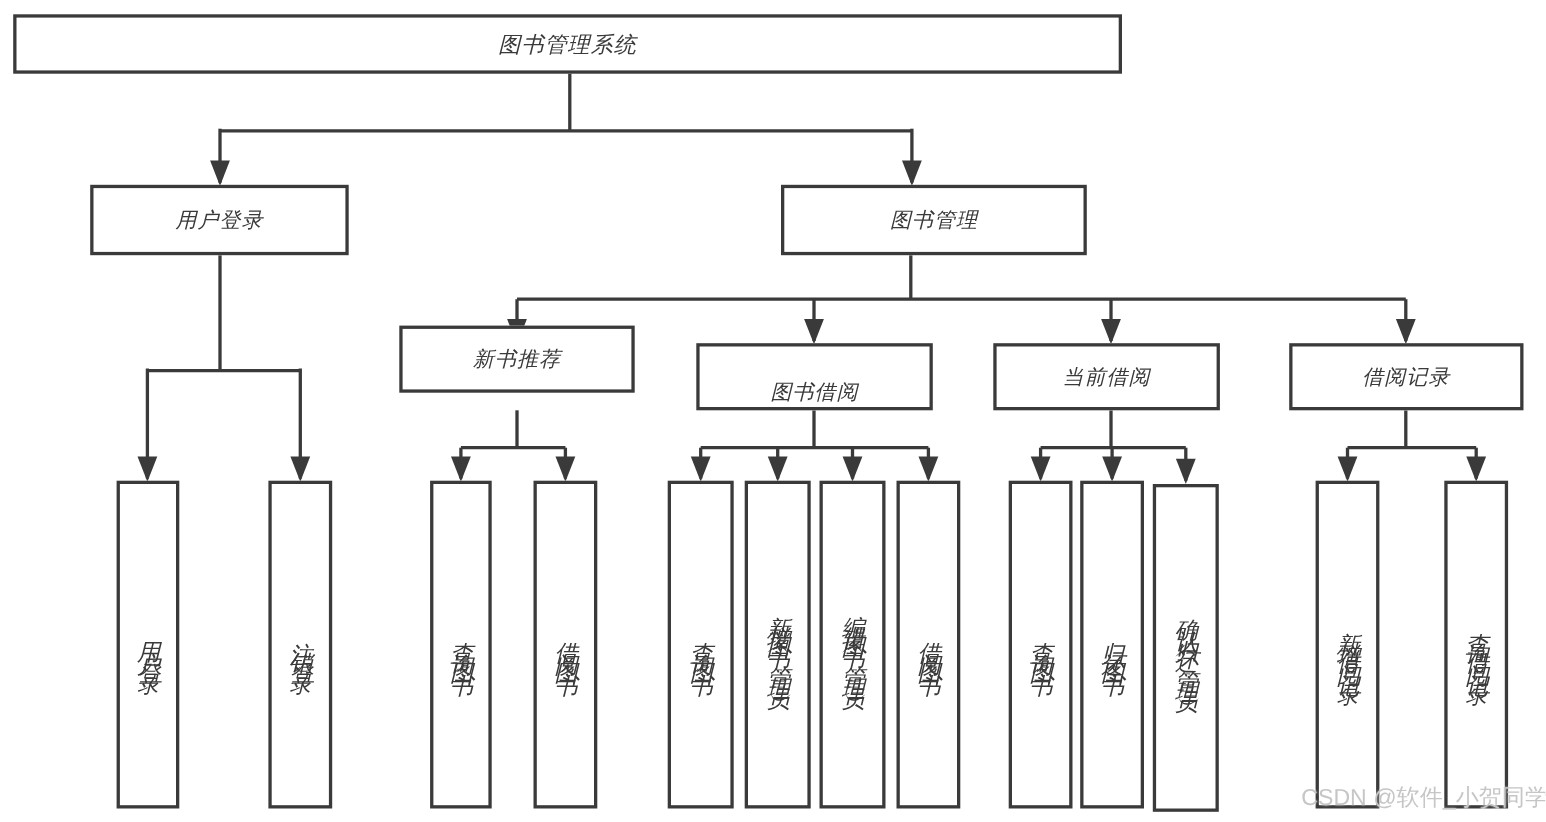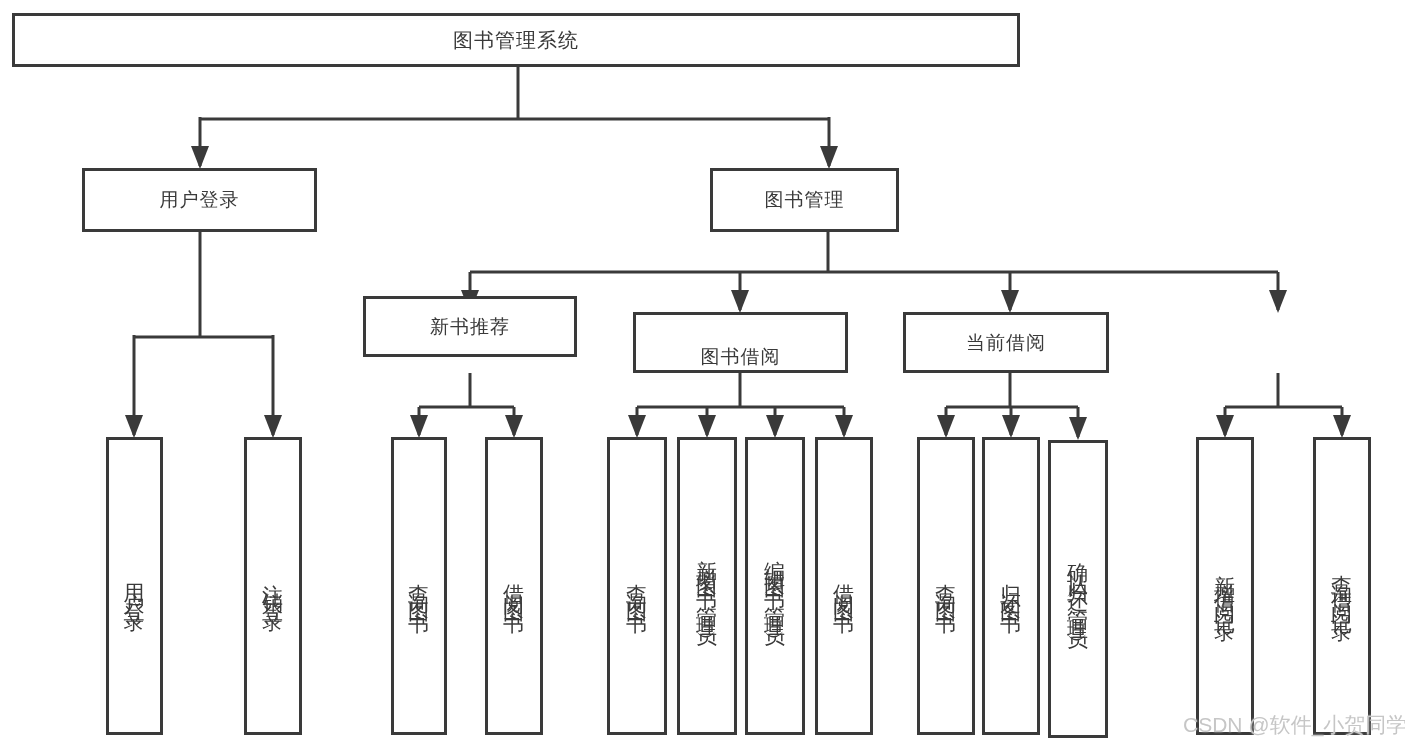--- a/index.html
+++ b/index.html
@@ -24,20 +24,21 @@
   .node {
     position: absolute;
     box-sizing: border-box;
     background: #ffffff;
     border: 3px solid #3a3a3a;
     display: flex;
     align-items: center;
     justify-content: center;
     color: #3a3a3a;
     z-index: 2;
+    font-style: italic;
   }
   .hbox {
     font-size: 19px;
     letter-spacing: 1px;
   }
   .root-box {
     font-size: 20px;
   }
   .vbox .vtext {
     writing-mode: vertical-lr;
@@ -136,33 +137,36 @@
     </g>
   </svg>
 
   <div class="node hbox root-box" style="left:12px; top:13px; width:1008px; height:54px;">
     <span>图书管理系统</span>
   </div>
 
   <div class="node hbox" style="left:82px; top:168px; width:235px; height:64px;">
     <span>用户登录</span>
   </div>
-  <div class="node hbox" style="left:710px; top:168px; width:189px; height:64px;">
+  <div class="node hbox" style="left:710px; top:168px; width:278px; height:64px;">
     <span>图书管理</span>
   </div>
 
   <div class="node hbox" style="left:363px; top:296px; width:214px; height:61px;">
     <span>新书推荐</span>
   </div>
   <div class="node hbox" style="left:633px; top:312px; width:215px; height:61px;align-items:flex-end;">
     <span>图书借阅</span>
   </div>
   <div class="node hbox" style="left:903px; top:312px; width:206px; height:61px;">
     <span>当前借阅</span>
   </div>
+  <div class="node hbox" style="left:1172px; top:312px; width:213px; height:61px;">
+    <span>借阅记录</span>
+  </div>
 
   <div class="node vbox" style="left:106px; top:437px; width:57px; height:298px;">
     <span class="vtext">用户登录</span>
   </div>
   <div class="node vbox" style="left:244px; top:437px; width:58px; height:298px;">
     <span class="vtext">注销登录</span>
   </div>
 
   <div class="node vbox" style="left:391px; top:437px; width:56px; height:298px;">
     <span class="vtext">查询图书</span>

